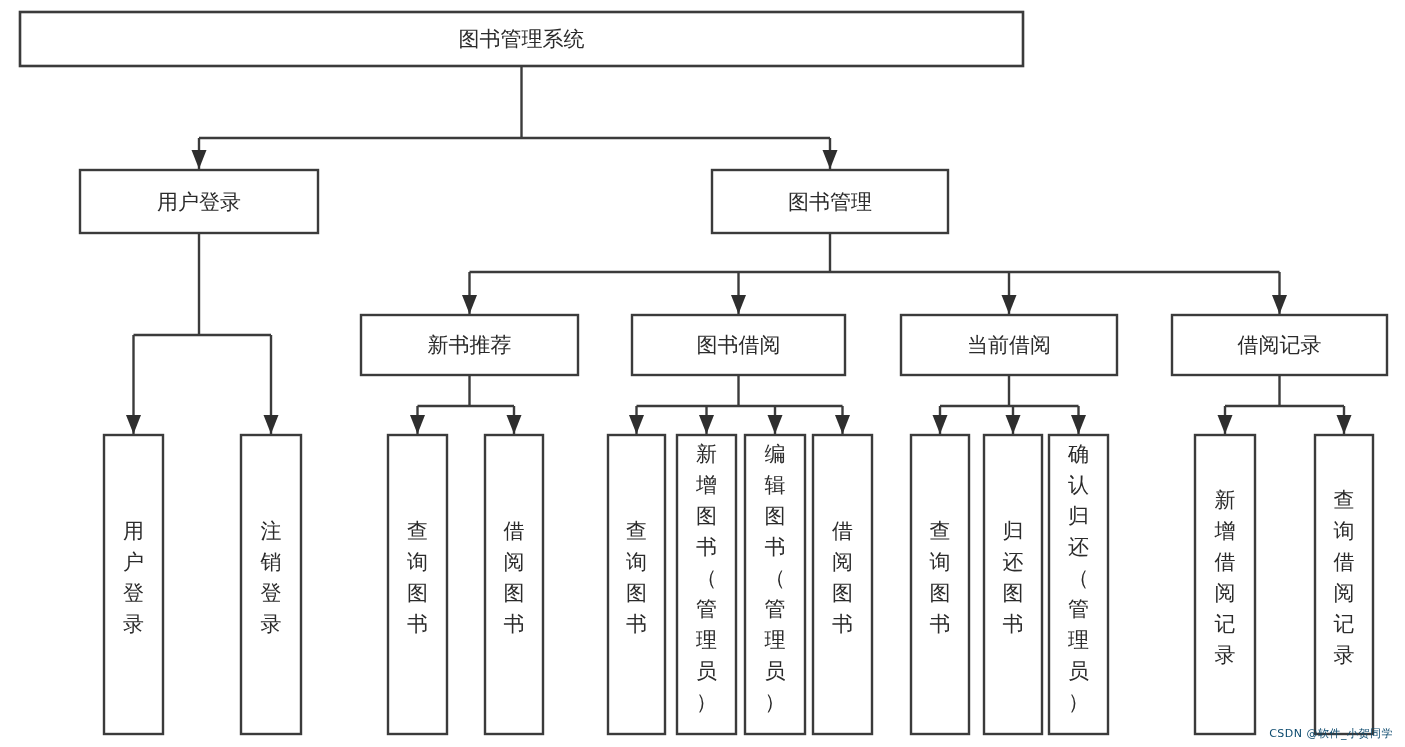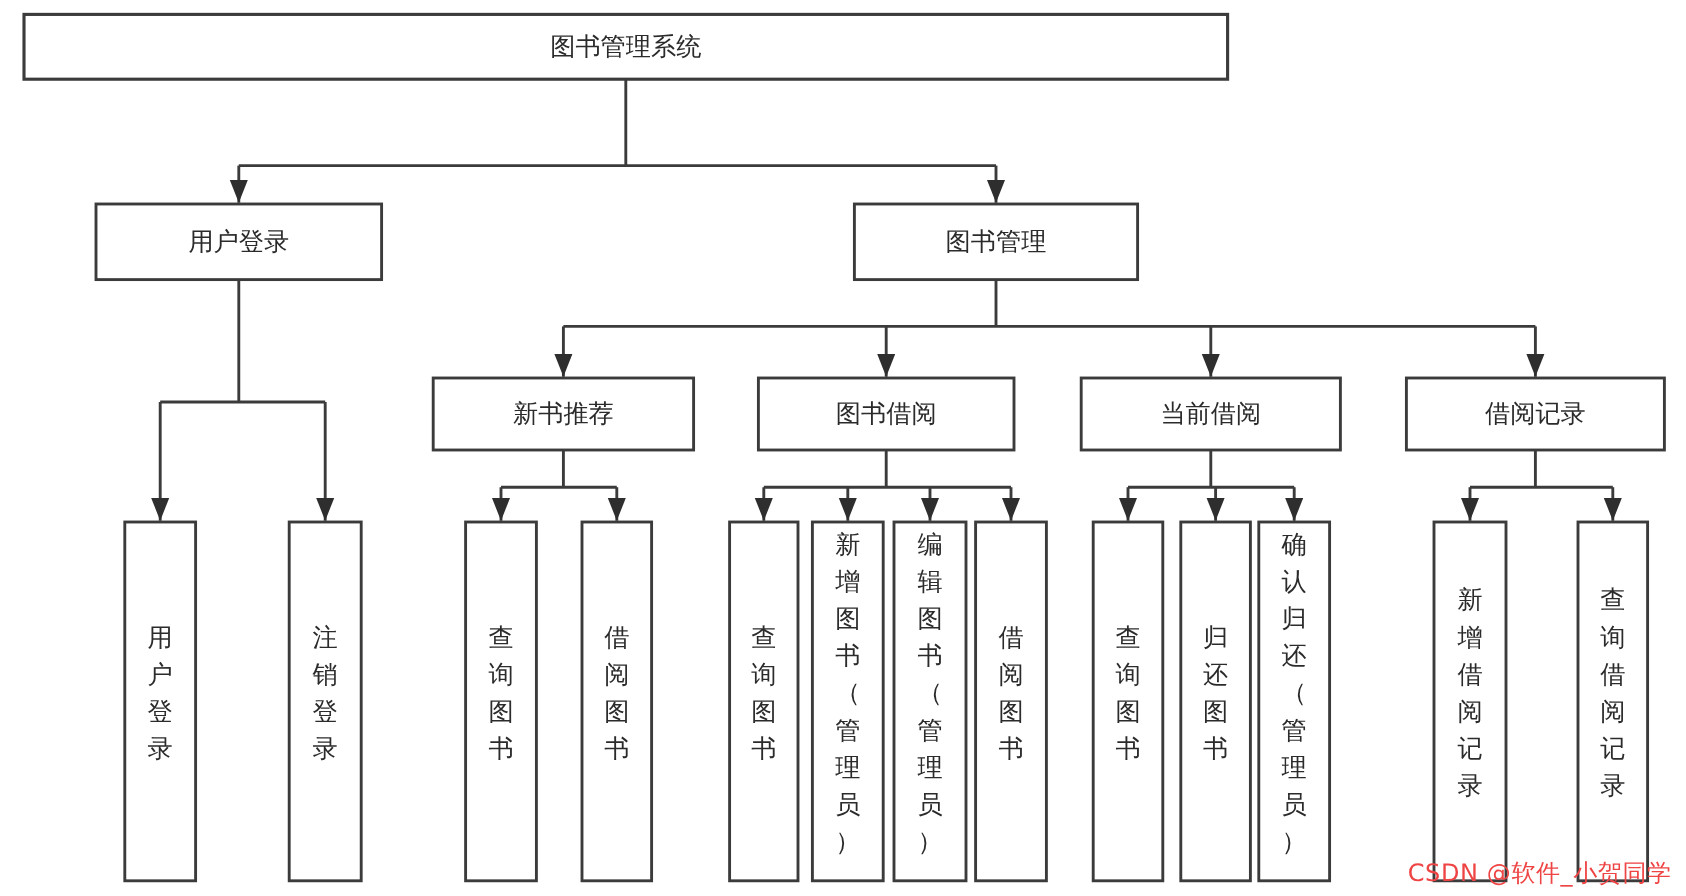--- a/index.html
+++ b/index.html
@@ -59,22 +59,22 @@
     font-family: "DejaVu Sans", "Liberation Sans", sans-serif;
     font-size: 21px;
     fill: #2b2b2b;
     text-anchor: middle;
   }
   .watermark {
     position: absolute;
     right: 12px;
     bottom: 6px;
     font-family: "DejaVu Sans", "Liberation Sans", sans-serif;
-    font-size: 20px;
-    color: #ef4444;
+    font-size: 11px;
+    color: #0c4a6e;
     letter-spacing: 0.5px;
     white-space: nowrap;
     user-select: none;
     text-align: center;
   }
 </style>
 </head>
 <body>
 
 <div id="diagram-root">

